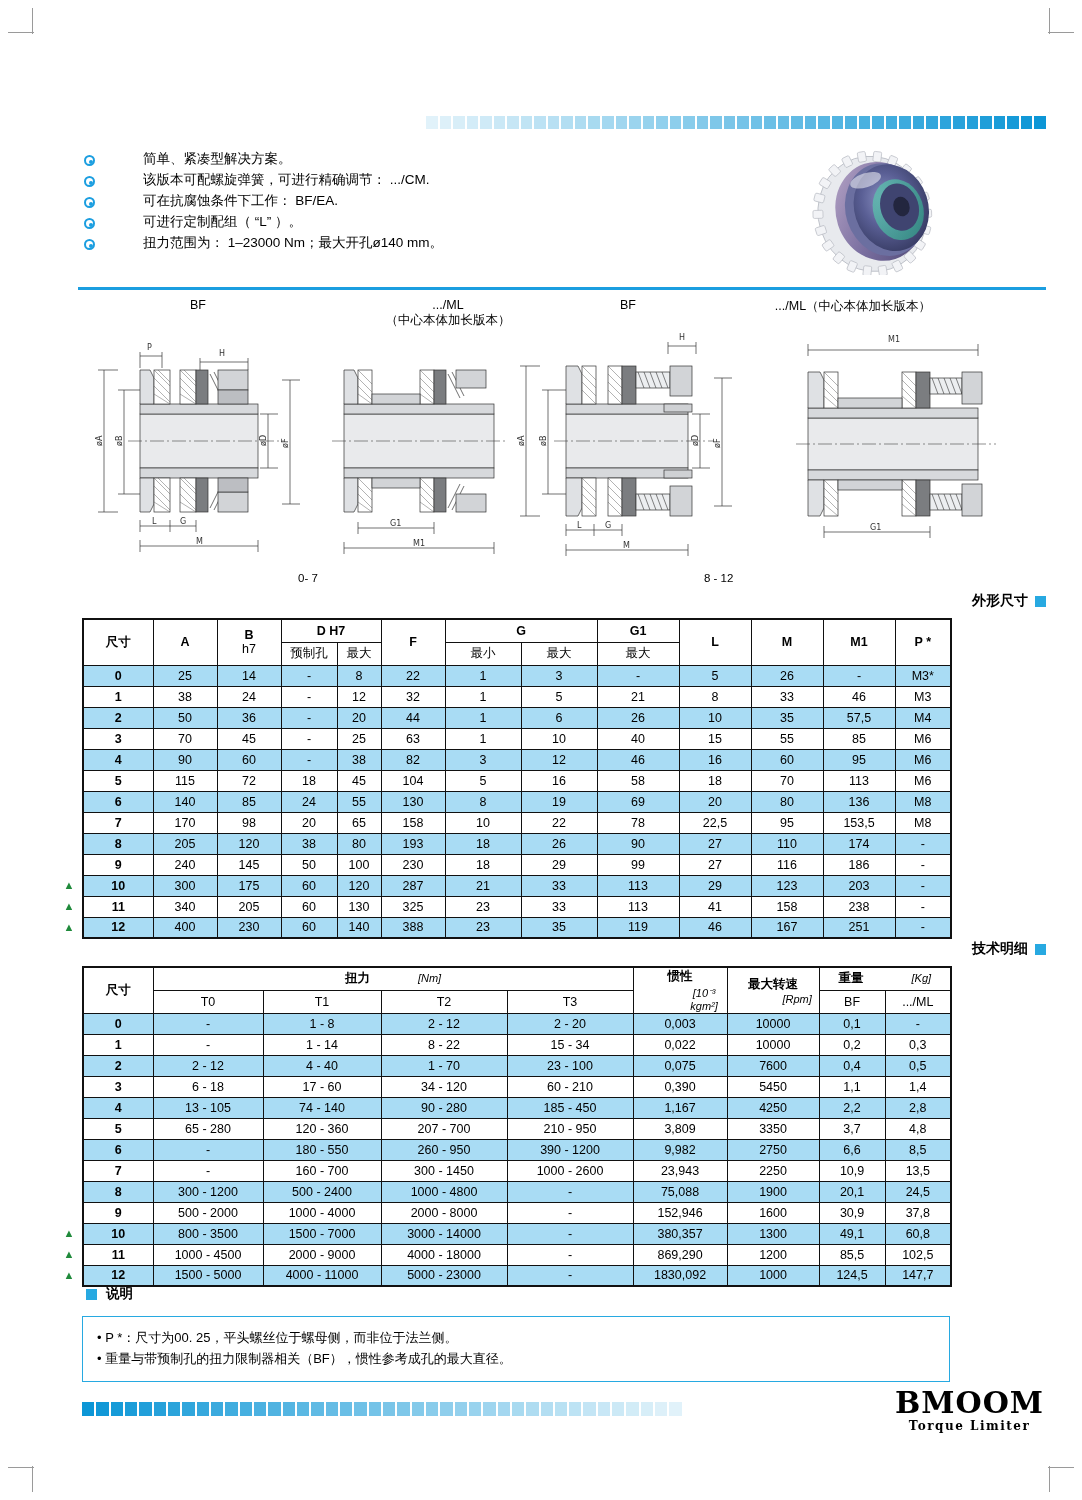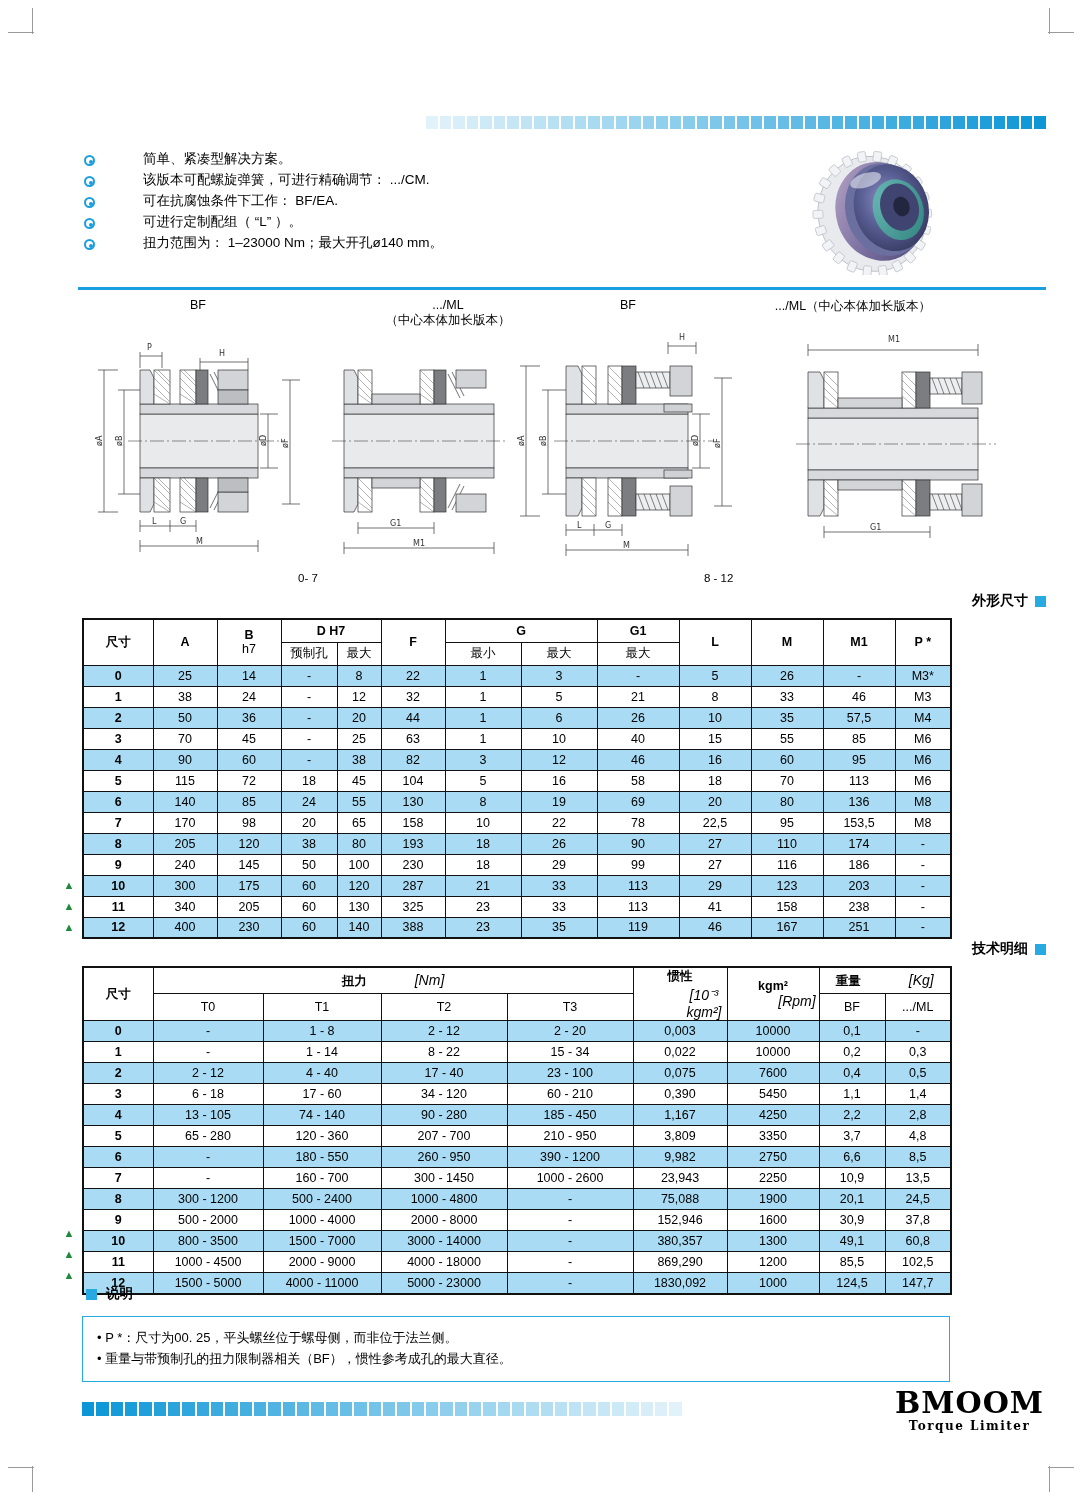--- a/index.html
+++ b/index.html
@@ -69,21 +69,21 @@
   .tbl td, .tbl th {
     border:1px solid #111;
     text-align:center; vertical-align:middle;
     font-size:12.5px; color:#000; font-weight:normal;
     padding:0; height:21px;
   }
   .tbl thead th { font-weight:bold; font-size:12.5px; background:#fff; height:23px; }
   .tbl thead th.sub { font-weight:normal; }
   .tbl tbody tr.alt td { background:#a9dcf4; }
   .tbl tbody td.first { font-weight:bold; }
-  .unit { font-size:14px; font-style:italic; font-weight:normal;margin-left:48px; }
+  .unit { font-size:11px; font-style:italic; font-weight:normal;margin-left:48px; }
   .mk { position:absolute; left:62px; width:14px; text-align:center;
         color:#1f8a3b; font-size:11px; }
 
   
   .notes-h { position:absolute; left:86px; font-size:13.5px; font-weight:bold; color:#000; }
   .notes-h i { display:inline-block; width:11px; height:11px; background:#27a9e1; margin-right:9px; vertical-align:middle; }
   .notes-box {
     position:absolute; left:82px; width:868px;
     border:1.5px solid #27a9e1; background:#fff; padding:10px 14px 12px 14px;
   }
@@ -740,21 +740,21 @@
       <tr>
         <th rowspan="2">尺寸</th>
         <th colspan="4">
           <span>扭力</span><span class="unit">[Nm]</span>
         </th>
         <th rowspan="2">
           <div>惯性</div>
           <div class="unit">[10⁻³ kgm²]</div>
         </th>
         <th rowspan="2">
-          <div>kgm²</div>
+          <div>最大转速</div>
           <div class="unit">[Rpm]</div>
         </th>
         <th colspan="2">
           <span>重量</span><span class="unit">[Kg]</span>
         </th>
       </tr>
       <tr>
         <th class="sub">T0</th>
         <th class="sub">T1</th>
         <th class="sub">T2</th>
@@ -783,21 +783,21 @@
           <td>15 - 34</td>
           <td>0,022</td>
           <td>10000</td>
           <td>0,2</td>
           <td>0,3</td>
         </tr>
         <tr class="alt">
           <td class="first">2</td>
           <td>2 - 12</td>
           <td>4 - 40</td>
-          <td>17 - 40</td>
+          <td>1 - 70</td>
           <td>23 - 100</td>
           <td>0,075</td>
           <td>7600</td>
           <td>0,4</td>
           <td>0,5</td>
         </tr>
         <tr>
           <td class="first">3</td>
           <td>6 - 18</td>
           <td>17 - 60</td>

